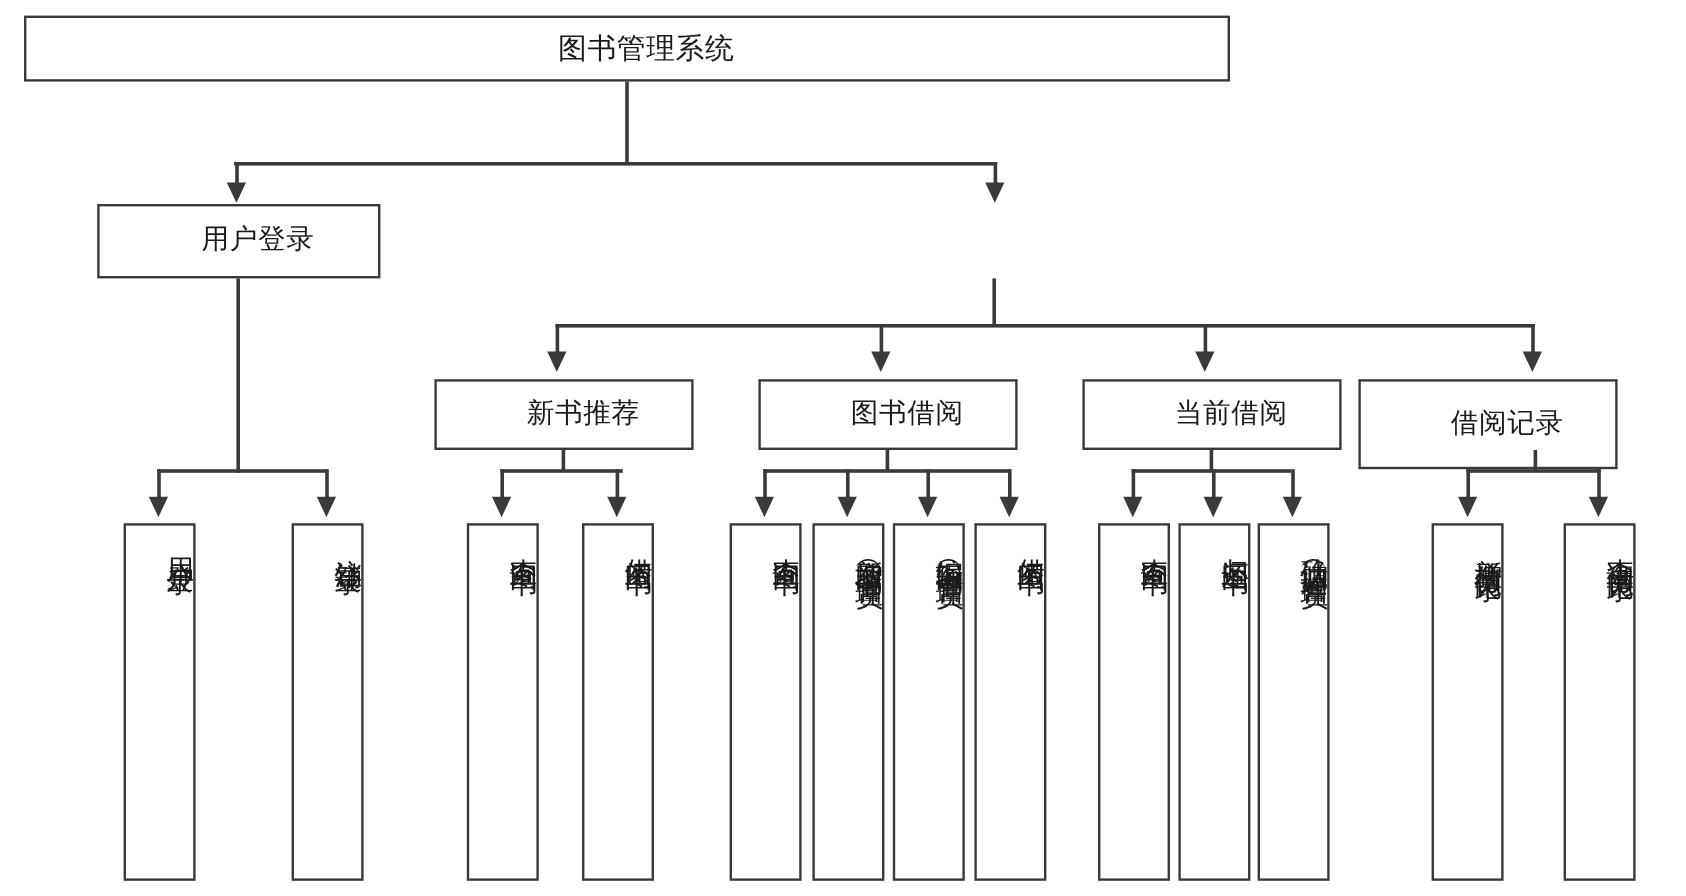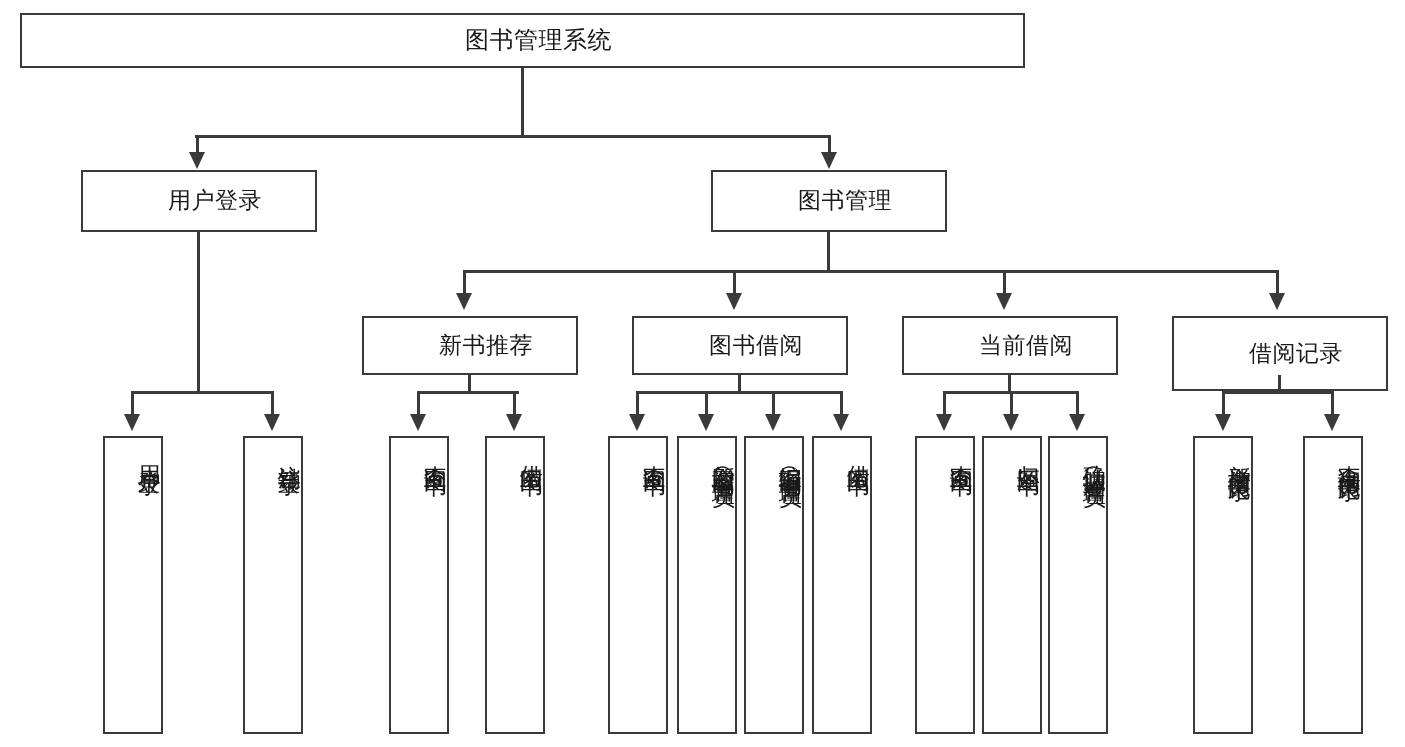--- a/index.html
+++ b/index.html
@@ -101,23 +101,20 @@
   <div class="hline" style="left:195px; top:135px; width:636px;"></div>
 
   <div class="vline" style="left:196px; top:135px; height:22px;"></div>
   <div class="arrow" style="left:189px; top:152px;"></div>
   <div class="vline" style="left:828px; top:135px; height:22px;"></div>
   <div class="arrow" style="left:821px; top:152px;"></div>
 
   <div class="node h" style="left:81px; top:170px; width:236px; height:62px;">
     <span class="lbl">用户登录</span>
   </div>
-  <div class="node h" style="left:711px; top:170px; width:236px; height:62px;">
-    <span class="lbl">图书管理</span>
-  </div>
 
   <div class="vline" style="left:197px; top:232px; height:162px;"></div>
   <div class="hline" style="left:131px; top:391px; width:142px;"></div>
   <div class="vline" style="left:131px; top:391px; height:26px;"></div>
   <div class="arrow" style="left:124px; top:414px;"></div>
   <div class="vline" style="left:271px; top:391px; height:26px;"></div>
   <div class="arrow" style="left:264px; top:414px;"></div>
 
   <div class="vline" style="left:827px; top:232px; height:40px;"></div>
   <div class="hline" style="left:463px; top:270px; width:816px;"></div>
@@ -132,21 +129,21 @@
 
   <div class="node h" style="left:362px; top:316px; width:216px; height:59px;justify-content:center;">
     <span class="lbl">新书推荐</span>
   </div>
   <div class="node h" style="left:902px; top:316px; width:216px; height:59px;">
     <span class="lbl">当前借阅</span>
   </div>
   <div class="node h" style="left:632px; top:316px; width:216px; height:59px;">
     <span class="lbl">图书借阅</span>
   </div>
-  <div class="node h" style="left:1172px; top:316px; width:216px; height:75px;">
+  <div class="node h" style="left:1132px; top:316px; width:216px; height:75px;">
     <span class="lbl">借阅记录</span>
   </div>
 
   <div class="vline" style="left:468px; top:375px; height:18px;"></div>
   <div class="hline" style="left:417px; top:391px; width:102px;"></div>
   <div class="vline" style="left:417px; top:391px; height:26px;"></div>
   <div class="arrow" style="left:410px; top:414px;"></div>
   <div class="vline" style="left:513px; top:391px; height:26px;"></div>
   <div class="arrow" style="left:506px; top:414px;"></div>
 

